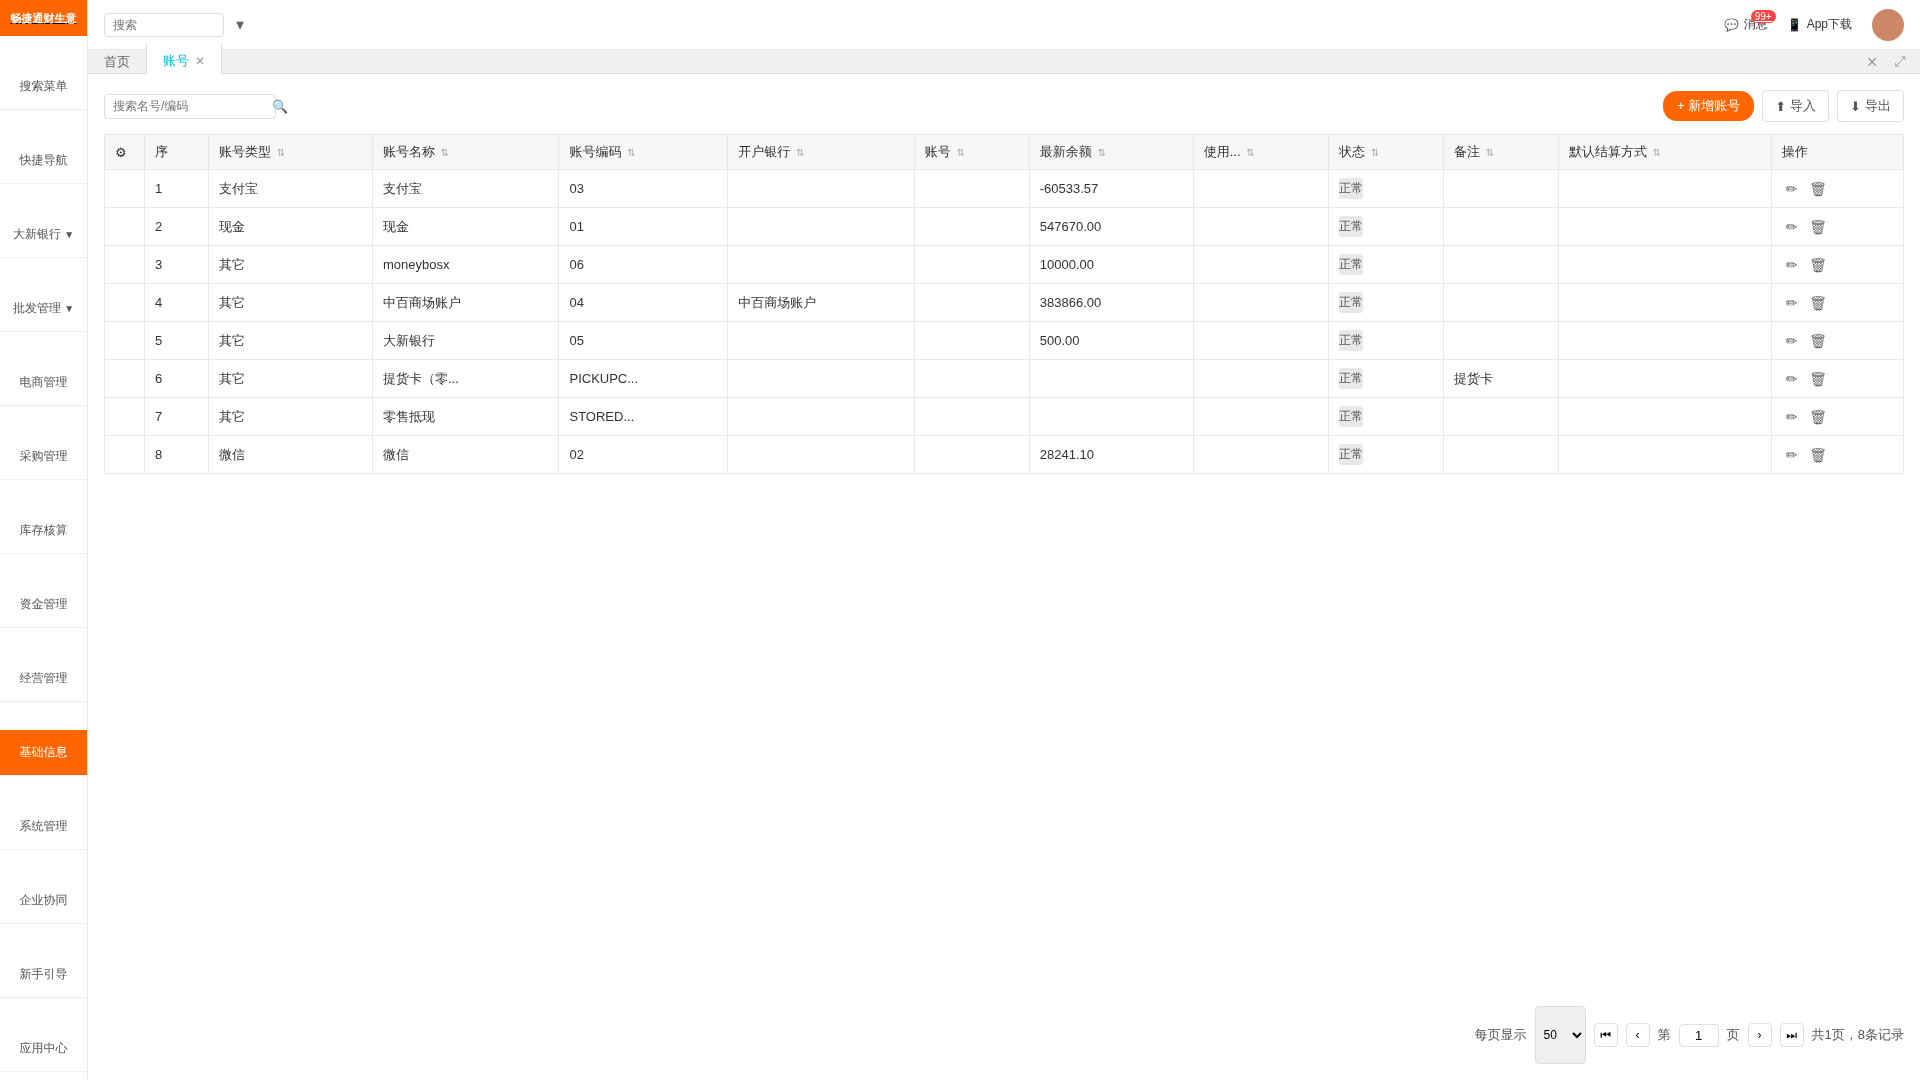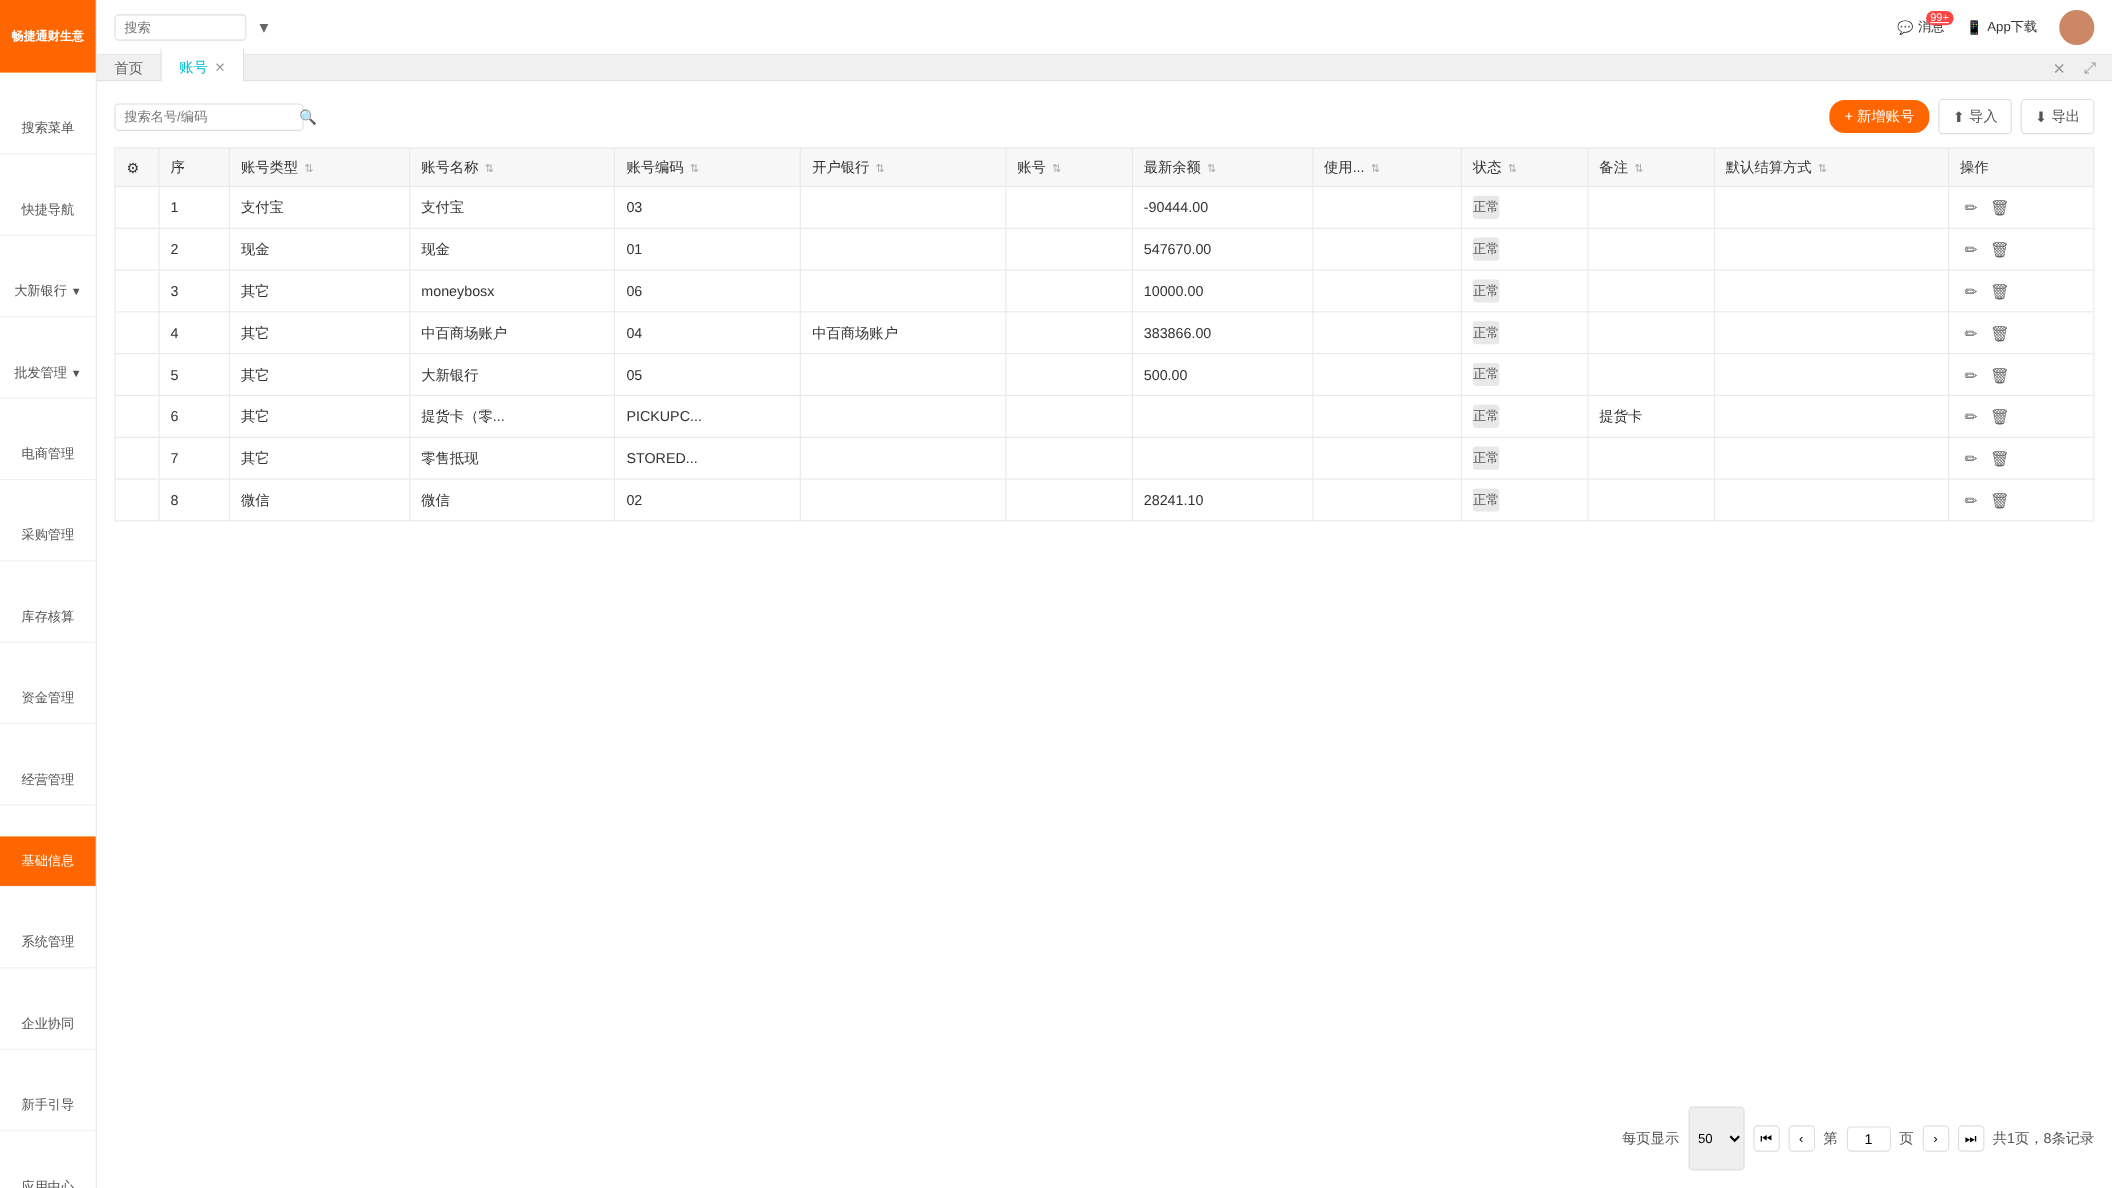--- a/index.html
+++ b/index.html
@@ -9,25 +9,26 @@
     .sidebar {
       width: 88px;
       background: #fff;
       display: flex;
       flex-direction: column;
       border-right: 1px solid #e8e8e8;
       flex-shrink: 0;
     }
     .sidebar-logo {
       background: #ff6600;
-      height: 66px;
+      height: 36px;
       display: flex;
       align-items: center;
       justify-content: center;
       padding: 8px;
+      text-decoration: underline;
     }
     .logo-text {
       color: #fff;
       font-size: 11px;
       font-weight: bold;
       line-height: 1.3;
       text-align: center;
     }
     .sidebar-nav {
       flex: 1;
@@ -419,21 +420,21 @@
       </thead>
       <tbody id="table-body">
       <tr>
     <td style="text-align:center"></td>
     <td>1</td>
     <td>支付宝</td>
     <td>支付宝</td>
     <td>03</td>
     <td></td>
     <td></td>
-    <td>-90444.00</td>
+    <td>-60533.57</td>
     <td></td>
     <td><span class="status-badge">正常</span></td>
     <td></td>
     <td></td>
     <td>
       <button class="action-btn">✏</button>
       <button class="action-btn">🗑</button>
     </td>
   </tr>
           <tr>

